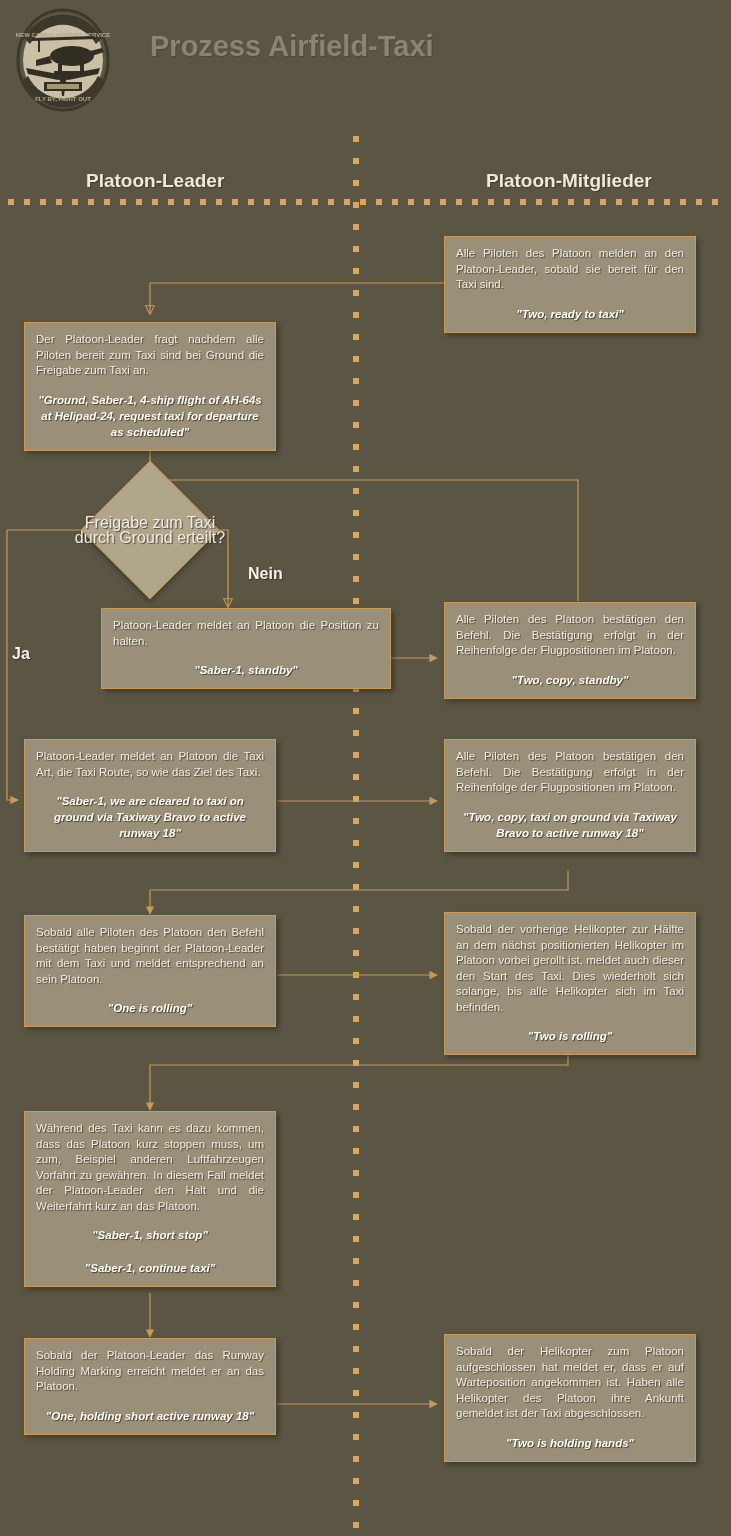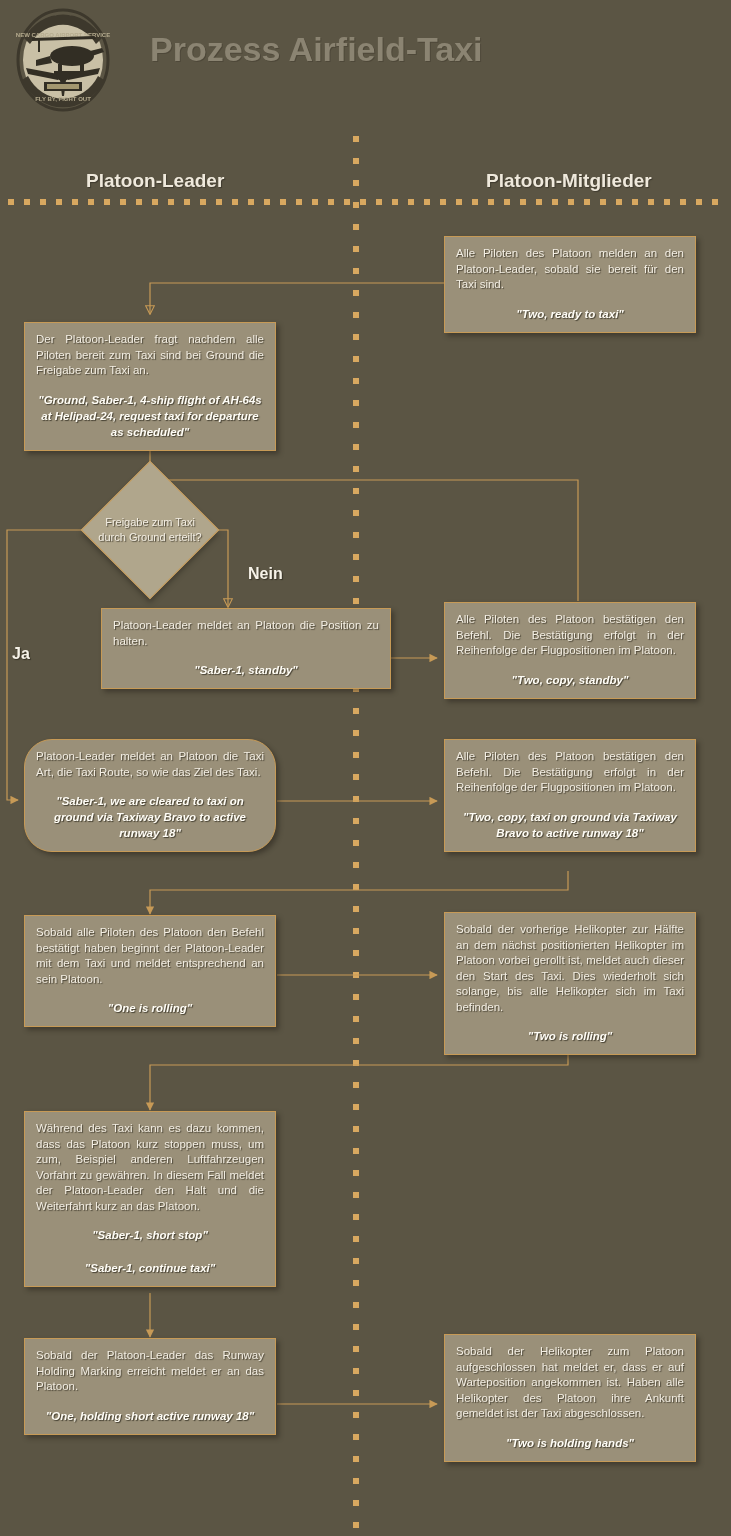--- a/index.html
+++ b/index.html
@@ -13,21 +13,21 @@
   }
   #stage { position:absolute; left:0; top:0; width:731px; height:1536px; }
 
   
   .header { position:absolute; left:0; top:0; width:731px; height:120px; }
   .logo {
     position:absolute; left:14px; top:8px; width:98px; height:105px;
   }
   .page-title {
     position:absolute; left:150px; top:30px;
-    font-size:34px; font-weight:bold; color:#8b8472;
+    font-size:29px; font-weight:bold; color:#8b8472;
     letter-spacing:0px; white-space:nowrap;
     text-shadow:1px 1px 0 #4e4839;
   }
 
   
   .lane-label {
     position:absolute; font-size:19px; font-weight:bold; color:#efe9dc;
     text-shadow:1px 1px 1px #3f3a2e; white-space:nowrap;margin-left:16px;
   }
   #lane-left  { left:70px;  top:170px; }
@@ -77,21 +77,21 @@
   }
   .decision .dia {
     position:absolute; left:0; top:0; width:100%; height:100%;
     background:#b0a68c;
     border:1px solid #c79a56;
     transform:rotate(45deg);
     box-shadow:3px 3px 5px rgba(30,27,20,0.35);
   }
   .decision .dtext {
     position:relative; z-index:2;
-    font-size:11px; line-height:15px; color:#f3eee3;
+    font-size:16px; line-height:15px; color:#f3eee3;
     text-align:center; white-space:nowrap;
     text-shadow:1px 1px 1px rgba(55,50,38,0.8);
   }
 
   
   .branch-label {
     position:absolute; font-size:16px; font-weight:bold; color:#f6f2e8;
     text-shadow:1px 1px 1px rgba(50,45,34,0.9);
   }
 
@@ -203,21 +203,21 @@
   <div class="node" style="left:101px; top:608px; width:290px;">
     <div class="body">Platoon-Leader meldet an Platoon die Position zu halten.</div>
     <div class="quote">"Saber-1, standby"</div>
   </div>
 
   <div class="node" style="left:444px; top:602px; width:252px;">
     <div class="body">Alle Piloten des Platoon bestätigen den Befehl. Die Bestätigung erfolgt in der Reihenfolge der Flugpositionen im Platoon.</div>
     <div class="quote">"Two, copy, standby"</div>
   </div>
 
-  <div class="node" style="left:24px; top:739px; width:252px;border-radius:28px;">
+  <div class="node" style="left:24px; top:739px; width:252px;">
     <div class="body">Platoon-Leader meldet an Platoon die Taxi Art, die Taxi Route, so wie das Ziel des Taxi.</div>
     <div class="quote">"Saber-1, we are cleared to taxi on ground via Taxiway Bravo to active runway 18"</div>
   </div>
 
   <div class="node" style="left:444px; top:739px; width:252px;">
     <div class="body">Alle Piloten des Platoon bestätigen den Befehl. Die Bestätigung erfolgt in der Reihenfolge der Flugpositionen im Platoon.</div>
     <div class="quote">"Two, copy, taxi on ground via Taxiway Bravo to active runway 18"</div>
   </div>
 
   <div class="node" style="left:24px; top:915px; width:252px;">

